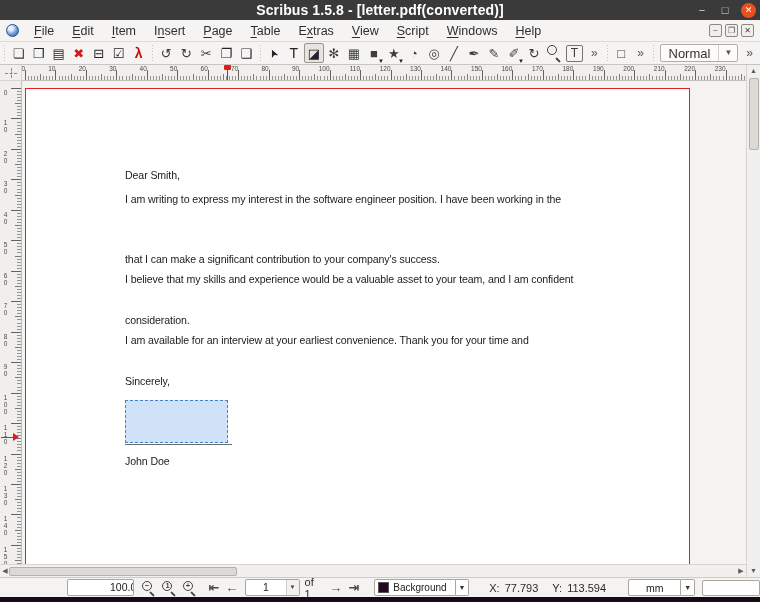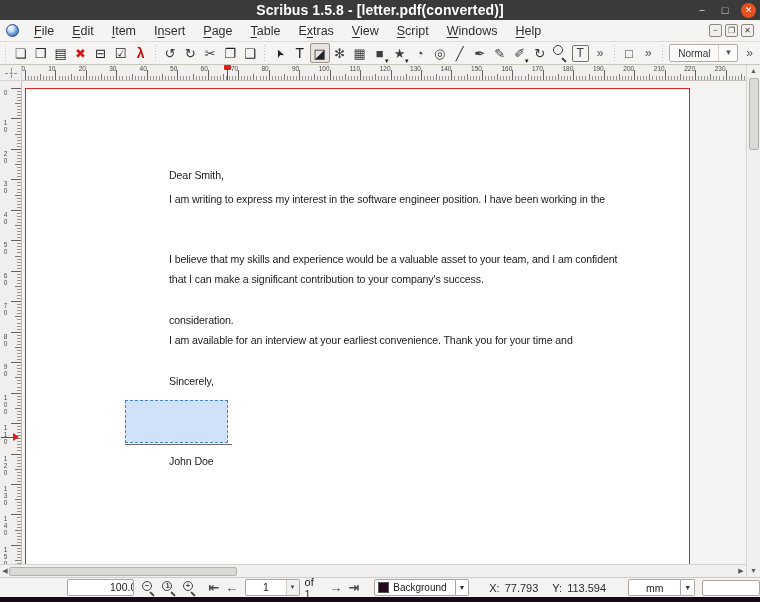--- a/index.html
+++ b/index.html
@@ -39,21 +39,21 @@
   .tbbtn.tletter { font-size:14px; font-weight:500; color:#222; }
   .tbbtn.active { background:#e7e3de; border:1px solid #9b958c; border-radius:2px; }
   .tbbtn.boxed { border:1px solid #77726a; border-radius:2px; min-width:17px; height:17px; font-size:12px; margin:0 2px; }
   .tb-dd { position:absolute; right:0px; bottom:-1px; font-size:6px; color:#222; }
   .tb-handle { width:7px; height:16px; margin:0 2px;
     background:repeating-linear-gradient(180deg,#c6c2bb 0 1px,transparent 1px 3px); background-size:1px 100%;
     background-position:center; background-repeat:no-repeat; }
   .tb-chevron { font-size:12px; color:#555; padding:0 6px; cursor:pointer; }
   .tb-dropdown { display:inline-flex; align-items:center; height:18px; border:1px solid #b3ada4;
     background:#fcfbfa; border-radius:2px; margin:0 2px; cursor:pointer; }
-  .dd-label { font-size:10px; color:#333; padding:0 8px 0 8px; }
+  .dd-label { font-size:13px; color:#333; padding:0 8px 0 8px; }
   .dd-arrow { font-size:8px; color:#555; border-left:1px solid #d5d1ca; padding:0 5px; line-height:16px; }
   .lens-big { position:absolute; left:3px; top:2px; width:10px; height:10px; border:1.6px solid #3f3f3f; border-radius:50%; }
   .tail-big { position:absolute; right:3px; bottom:2px; width:6px; height:2px; background:#3f3f3f;
     transform:rotate(45deg); border-radius:1px; }
 
   
   .workspace { position:absolute; top:65px; left:0; width:760px; height:499px; background:#f0efed; }
   .ruler-corner { position:absolute; top:0; left:0; width:22px; height:16px; background:#f0efed;
     border-right:1px solid #d8d5d0; border-bottom:1px solid #d8d5d0; }
   .origin-cross { position:absolute; left:5px; top:3px; width:12px; height:10px; }
@@ -84,21 +84,21 @@
   .vlabel { position:absolute; left:2px; font-size:6.5px; color:#4c4a47;
     writing-mode:vertical-rl; text-orientation:upright; letter-spacing:0; line-height:7px; }
   .vmark { position:absolute; left:1px; width:20px; height:9px; }
   .vmark .line { position:absolute; top:3.6px; left:0; width:13px; height:1.6px; background:#e01b1b; }
   .vmark .head { position:absolute; top:0; left:12px; width:0; height:0;
     border-left:6px solid #e01b1b; border-top:4.5px solid transparent; border-bottom:4.5px solid transparent; }
 
   .canvas { position:absolute; top:16px; left:22px; right:14px; bottom:0; background:#f4f3f1; overflow:hidden; }
   .page { position:absolute; left:3px; top:7px; width:665px; height:620px; background:#fff;
     border:1px solid #e02424; }
-  .para { position:absolute; left:99px; font-size:10.6px; letter-spacing:-.1px; line-height:19.5px; color:#212121;margin-left:44px; }
+  .para { position:absolute; left:99px; font-size:10.6px; letter-spacing:-.1px; line-height:19.5px; color:#212121; }
   .para div { white-space:nowrap; }
 
   .sel-rect { position:absolute; left:99px; top:311px; width:103px; height:43px;
     background:#cfe2f7; border:1px dashed #4583c6; cursor:move; }
   .sig-line { position:absolute; left:99px; top:355px; width:107px; height:1px; background:#6b6b6b; }
 
   .size-tooltip { position:absolute; left:207px; top:370px; background:#59585c; border:1px solid #45444a;
     border-radius:3px; padding:2px 8px 3px 8px; color:#fff; font-size:10.5px; line-height:14px; white-space:nowrap; }
 
   
@@ -263,22 +263,22 @@
   <div class="canvas">
     <div class="page">
       <div id="letter-blocks">
           <div class="para" style="top: 77px;">
             <div>Dear Smith,</div>
           </div>
           <div class="para" style="top: 101px;">
             <div>I am writing to express my interest in the software engineer position. I have been working in the</div>
           </div>
           <div class="para" style="top: 161px;">
+            <div>that I can make a significant contribution to your company's success.</div>
             <div>I believe that my skills and experience would be a valuable asset to your team, and I am confident</div>
-            <div>that I can make a significant contribution to your company's success.</div>
           </div>
           <div class="para" style="top: 222px;">
             <div>consideration.</div>
             <div>I am available for an interview at your earliest convenience. Thank you for your time and</div>
           </div>
           <div class="para" style="top: 283px;">
             <div>Sincerely,</div>
           </div>
           <div class="para" style="top: 363px;">
             <div>John Doe</div>

